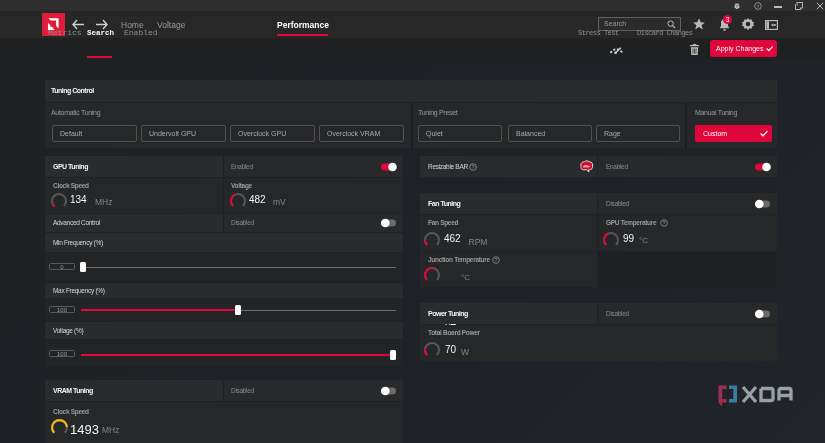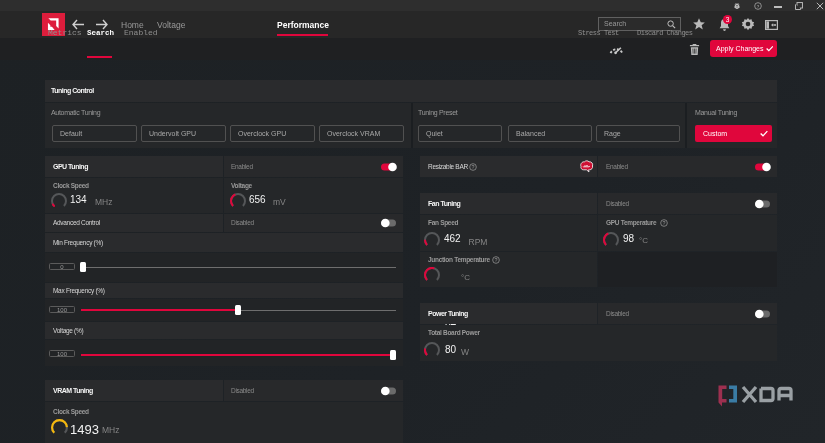--- a/index.html
+++ b/index.html
@@ -134,21 +134,21 @@
   <div class="abs" style="left:224px;top:156px;width:179px;height:21px;background:#28292b;"></div>
   <div class="abs" style="left:53px;top:156px;height:21px;line-height:21px;color:#f5f5f5;font-size:7px;font-weight:bold;letter-spacing:-0.5px;">GPU Tuning</div>
   <div class="abs state" style="left:231px;top:156px;height:21px;line-height:21px;">Enabled</div>
 
   <div class="abs panel-b" style="left:45px;top:178px;width:178px;height:35px;"></div>
   <div class="abs panel-b" style="left:224px;top:178px;width:179px;height:35px;"></div>
   <div class="abs lbl" style="left:53px;top:182px;">Clock Speed</div>
   <div class="abs lbl" style="left:231px;top:182px;">Voltage</div>
   <div class="abs val" style="left:70px;top:194px;">134</div>
   <div class="abs unit" style="left:95px;top:197px;">MHz</div>
-  <div class="abs val" style="left:249px;top:194px;">656</div>
+  <div class="abs val" style="left:249px;top:194px;">482</div>
   <div class="abs unit" style="left:273px;top:197px;">mV</div>
 
   <div class="abs panel-h" style="left:45px;top:214px;width:178px;height:18px;"></div>
   <div class="abs" style="left:224px;top:214px;width:179px;height:18px;background:#28292b;"></div>
   <div class="abs" style="left:53px;top:214px;height:18px;line-height:18px;color:#d8d8d8;font-size:6.5px;letter-spacing:-0.3px;">Advanced Control</div>
   <div class="abs state" style="left:231px;top:214px;height:18px;line-height:18px;">Disabled</div>
 
   <div class="abs panel-h" style="left:45px;top:233px;width:358px;height:19px;"></div>
   <div class="abs" style="left:53px;top:233px;height:19px;line-height:19px;color:#d8d8d8;font-size:6.5px;letter-spacing:-0.3px;">Min Frequency (%)</div>
   <div class="abs" style="left:45px;top:253px;width:358px;height:29px;background:#222426;"></div>
@@ -189,35 +189,35 @@
   <div class="abs panel-h" style="left:420px;top:193px;width:177px;height:21px;"></div>
   <div class="abs" style="left:598px;top:193px;width:179px;height:21px;background:#28292b;"></div>
   <div class="abs" style="left:428px;top:193px;height:21px;line-height:21px;color:#f5f5f5;font-size:7px;font-weight:bold;letter-spacing:-0.5px;">Fan Tuning</div>
   <div class="abs state" style="left:606px;top:193px;height:21px;line-height:21px;">Disabled</div>
   <div class="abs panel-b" style="left:420px;top:215px;width:177px;height:36px;"></div>
   <div class="abs panel-b" style="left:598px;top:215px;width:179px;height:36px;"></div>
   <div class="abs lbl" style="left:428px;top:219px;">Fan Speed</div>
   <div class="abs lbl" style="left:606px;top:219px;">GPU Temperature</div>
   <div class="abs val" style="left:444px;top:233px;">462</div>
   <div class="abs unit" style="left:468.5px;top:236.5px;">RPM</div>
-  <div class="abs val" style="left:623px;top:233px;">98</div>
+  <div class="abs val" style="left:623px;top:233px;">99</div>
   <div class="abs unit" style="left:639px;top:236px;font-size:8px;">°C</div>
   <div class="abs panel-b" style="left:420px;top:252px;width:177px;height:35px;"></div>
   <div class="abs" style="left:598px;top:252px;width:179px;height:35px;background:#1e2023;"></div>
   <div class="abs lbl" style="left:428px;top:256px;">Junction Temperature</div>
   <div class="abs val" style="left:445px;top:269.5px;margin-top:48px;">64</div>
   <div class="abs unit" style="left:461px;top:272.5px;font-size:8px;">°C</div>
 
   <div class="abs panel-h" style="left:420px;top:303px;width:177px;height:21px;"></div>
   <div class="abs" style="left:598px;top:303px;width:179px;height:21px;background:#28292b;"></div>
   <div class="abs" style="left:428px;top:303px;height:21px;line-height:21px;color:#f5f5f5;font-size:7px;font-weight:bold;letter-spacing:-0.5px;">Power Tuning</div>
   <div class="abs state" style="left:606px;top:303px;height:21px;line-height:21px;">Disabled</div>
   <div class="abs panel-b" style="left:420px;top:325px;width:357px;height:36px;"></div>
   <div class="abs lbl" style="left:428px;top:329px;">Total Board Power</div>
-  <div class="abs val" style="left:445px;top:343.5px;">80</div>
+  <div class="abs val" style="left:445px;top:343.5px;">70</div>
   <div class="abs unit" style="left:461px;top:346.5px;">W</div>
 
   <svg class="abs" style="left:716px;top:385px" width="80" height="24" viewBox="0 0 80 24">
     <path d="M10.5 0.5 L2.5 0.5 L2.5 17.5 L6 21.5 L6 17.5 L10.5 17.5 L10.5 14 L6.2 14 L6.2 4 L10.5 4 Z" fill="#9d3050"></path>
     <path d="M13 0.5 L21 0.5 L21 17.5 L13 17.5 L13 14 L17.3 14 L17.3 4 L13 4 Z" fill="#3a7ca5"></path>
     <g stroke="#9aa0a4" stroke-width="3.3" fill="none">
       <path d="M27 2 L40 17 M40 2 L27 17"></path>
       <path d="M45 3.5 H55 Q57 3.5 57 5.5 V13.5 Q57 15.5 55 15.5 H45 V3.5"></path>
       <path d="M63 15.5 V5.5 Q63 3.5 65 3.5 H73 Q75 3.5 75 5.5 V15.5 M63 10.5 H75"></path>
     </g>

